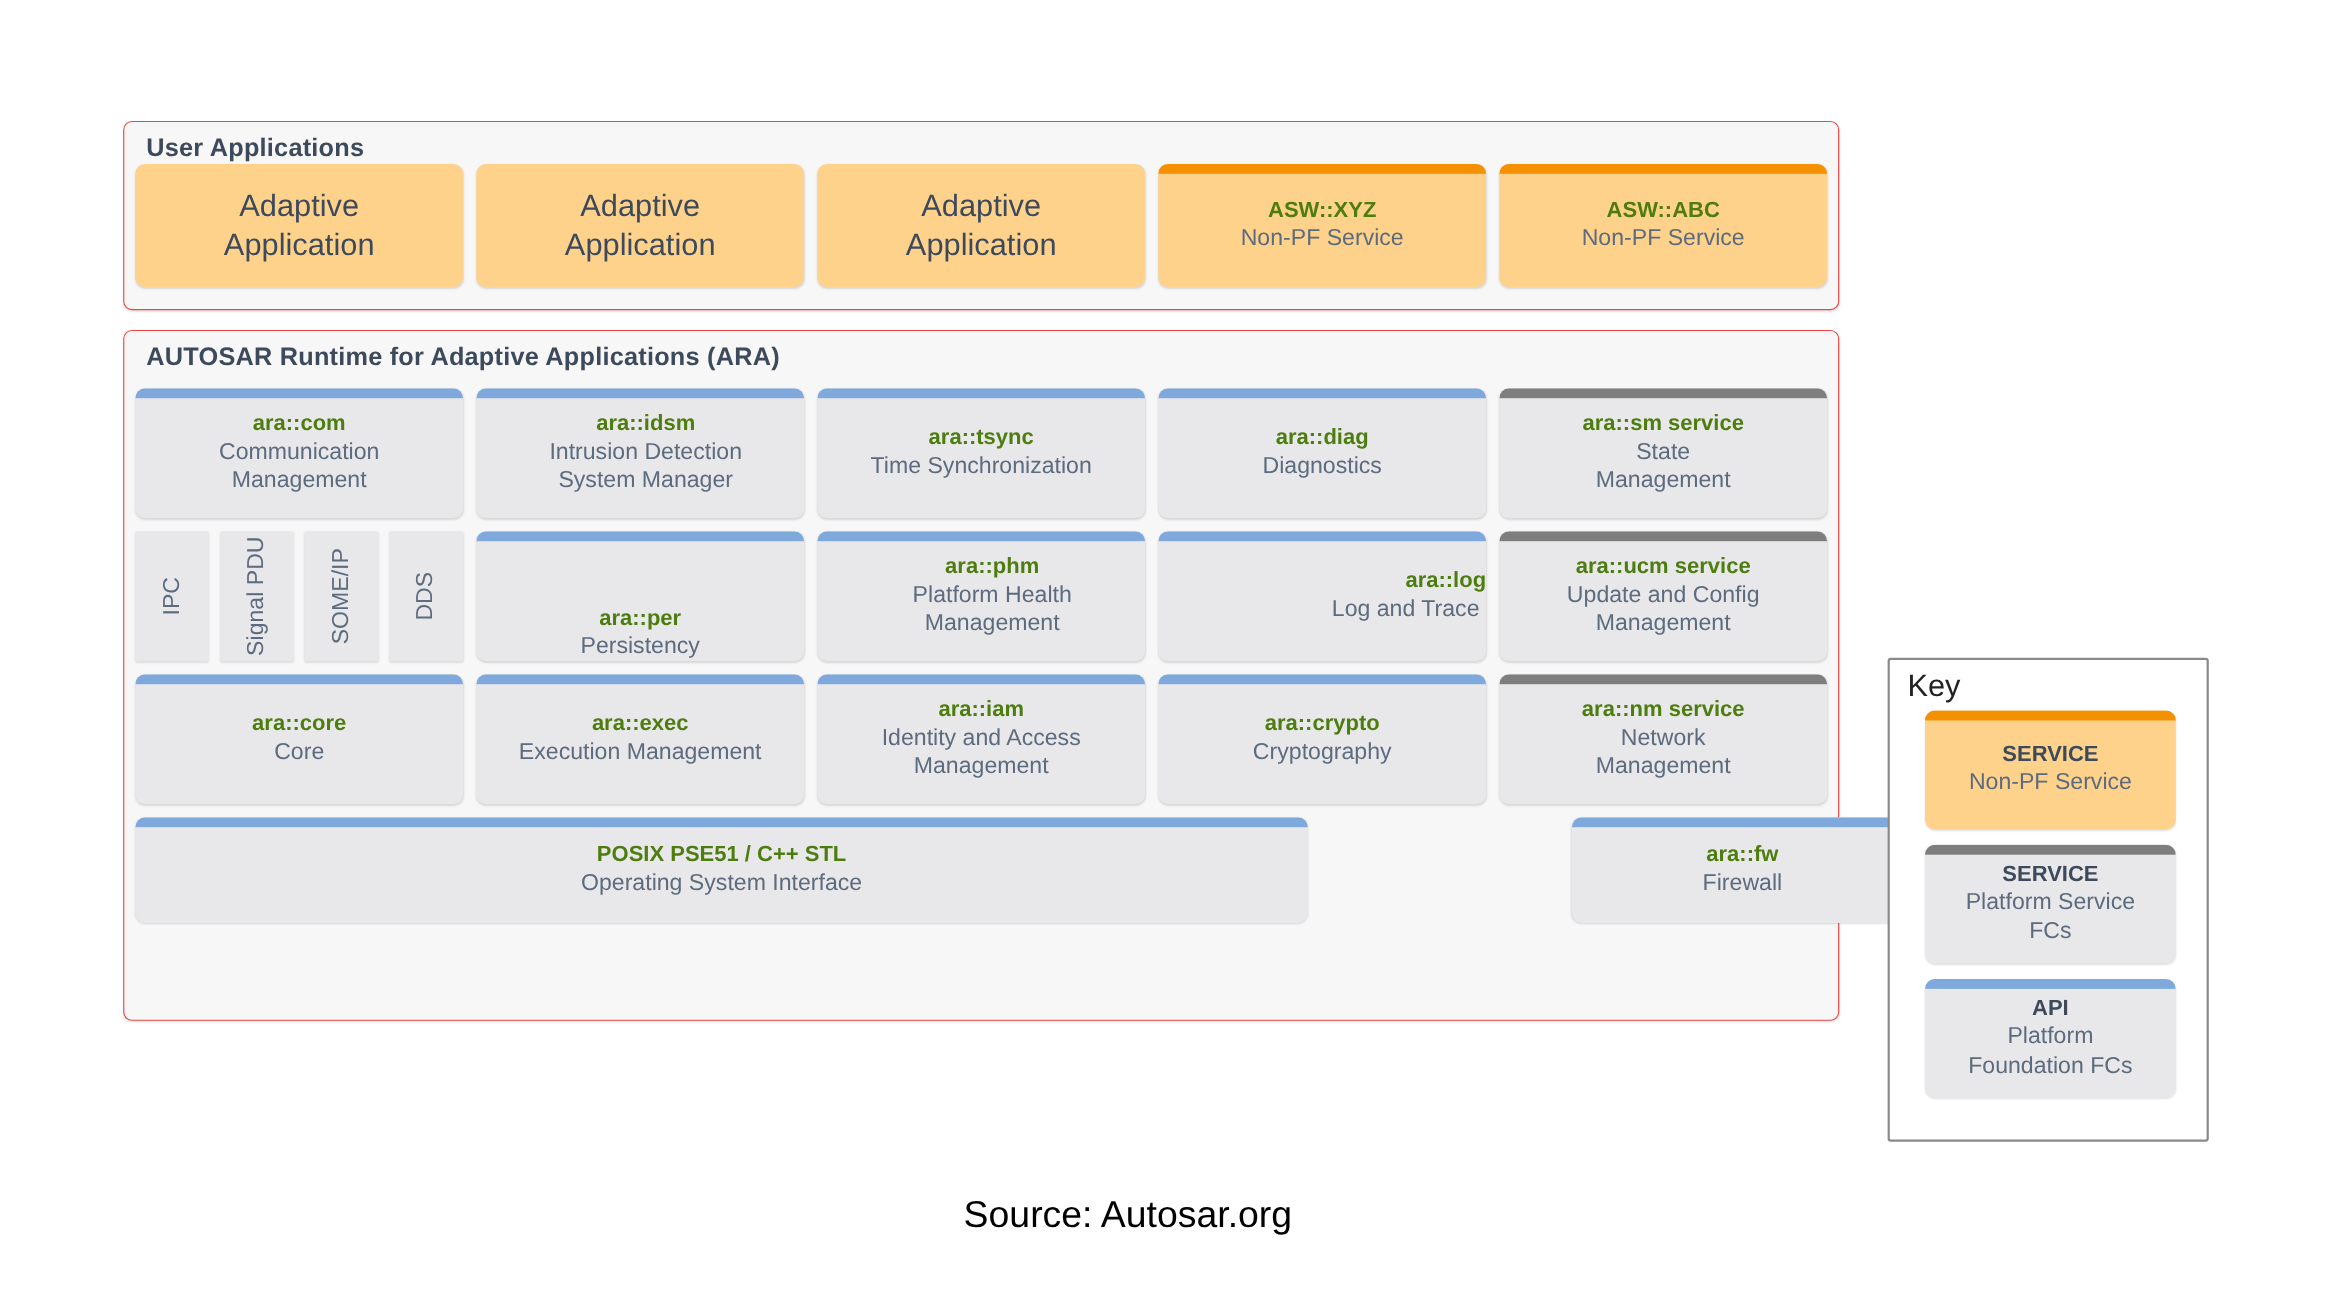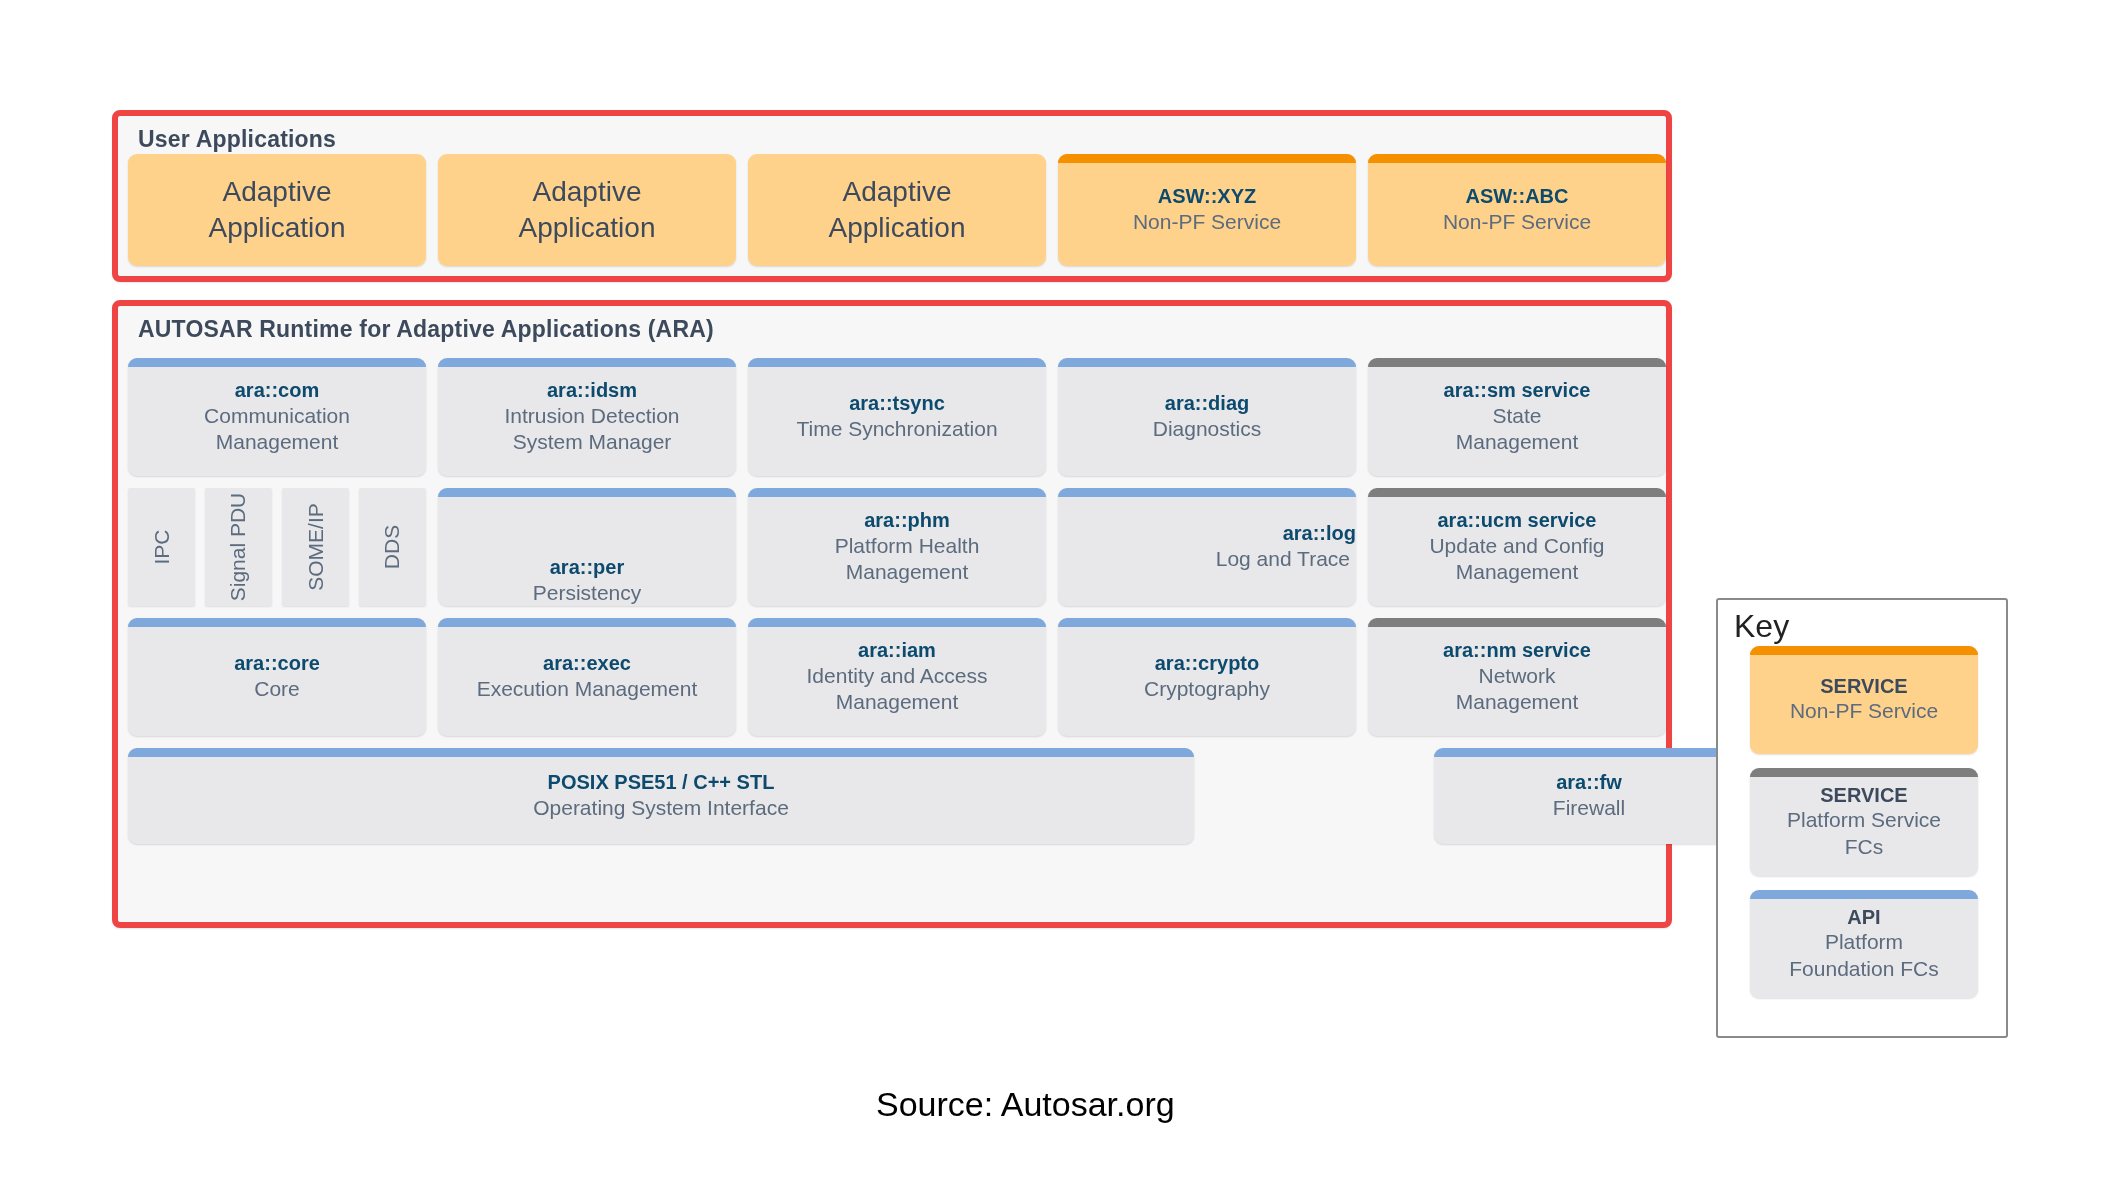--- a/index.html
+++ b/index.html
@@ -22,21 +22,21 @@
     position: absolute;
     left: 0; top: 0;
     width: 2125px;
     height: 1195px;
   }
 
   
   .panel {
     position: absolute;
     background: #f7f7f7;
-    border: 6px solid #ef4444;
+    border: 1px solid #ef4444;
     border-radius: 8px;
     box-shadow: 0 1px 2px rgba(0,0,0,0.10);
   }
   .panel-title {
     position: absolute;
     left: 20px;
     top: 10px;
     font-size: 23px;
     font-weight: bold;
     color: #3d4a5c;
@@ -65,21 +65,21 @@
   .bar-blue   { background: #7fa9dc; }
   .bar-grey   { background: #7e7e7e; }
   .bar-orange { background: #f59000; }
 
   .fill-orange { background: #ffd28c; }
   .fill-grey   { background: #e8e8ea; }
 
   .box .title {
     font-size: 20px;
     font-weight: bold;
-    color: #0c4a6e;
+    color: #4d7c0f;
     line-height: 1.24;
     white-space: nowrap;
   }
   .box .sub {
     font-size: 21px;
     font-weight: normal;
     color: #5c6b7e;
     line-height: 1.25;
     padding: 0 6px;
   }
@@ -130,21 +130,21 @@
   #key-panel {
     position: absolute;
     background: #ffffff;
     border: 2px solid #8a8a8a;
     border-radius: 3px;
   }
   #key-title {
     position: absolute;
     left: 16px;
     top: 8px;
-    font-size: 32px;
+    font-size: 28px;
     color: #222222;
   }
   .key-box {
     position: absolute;
     left: 32px;
     width: 228px;
     border-radius: 9px;
     display: flex;
     flex-direction: column;
     align-items: center;

